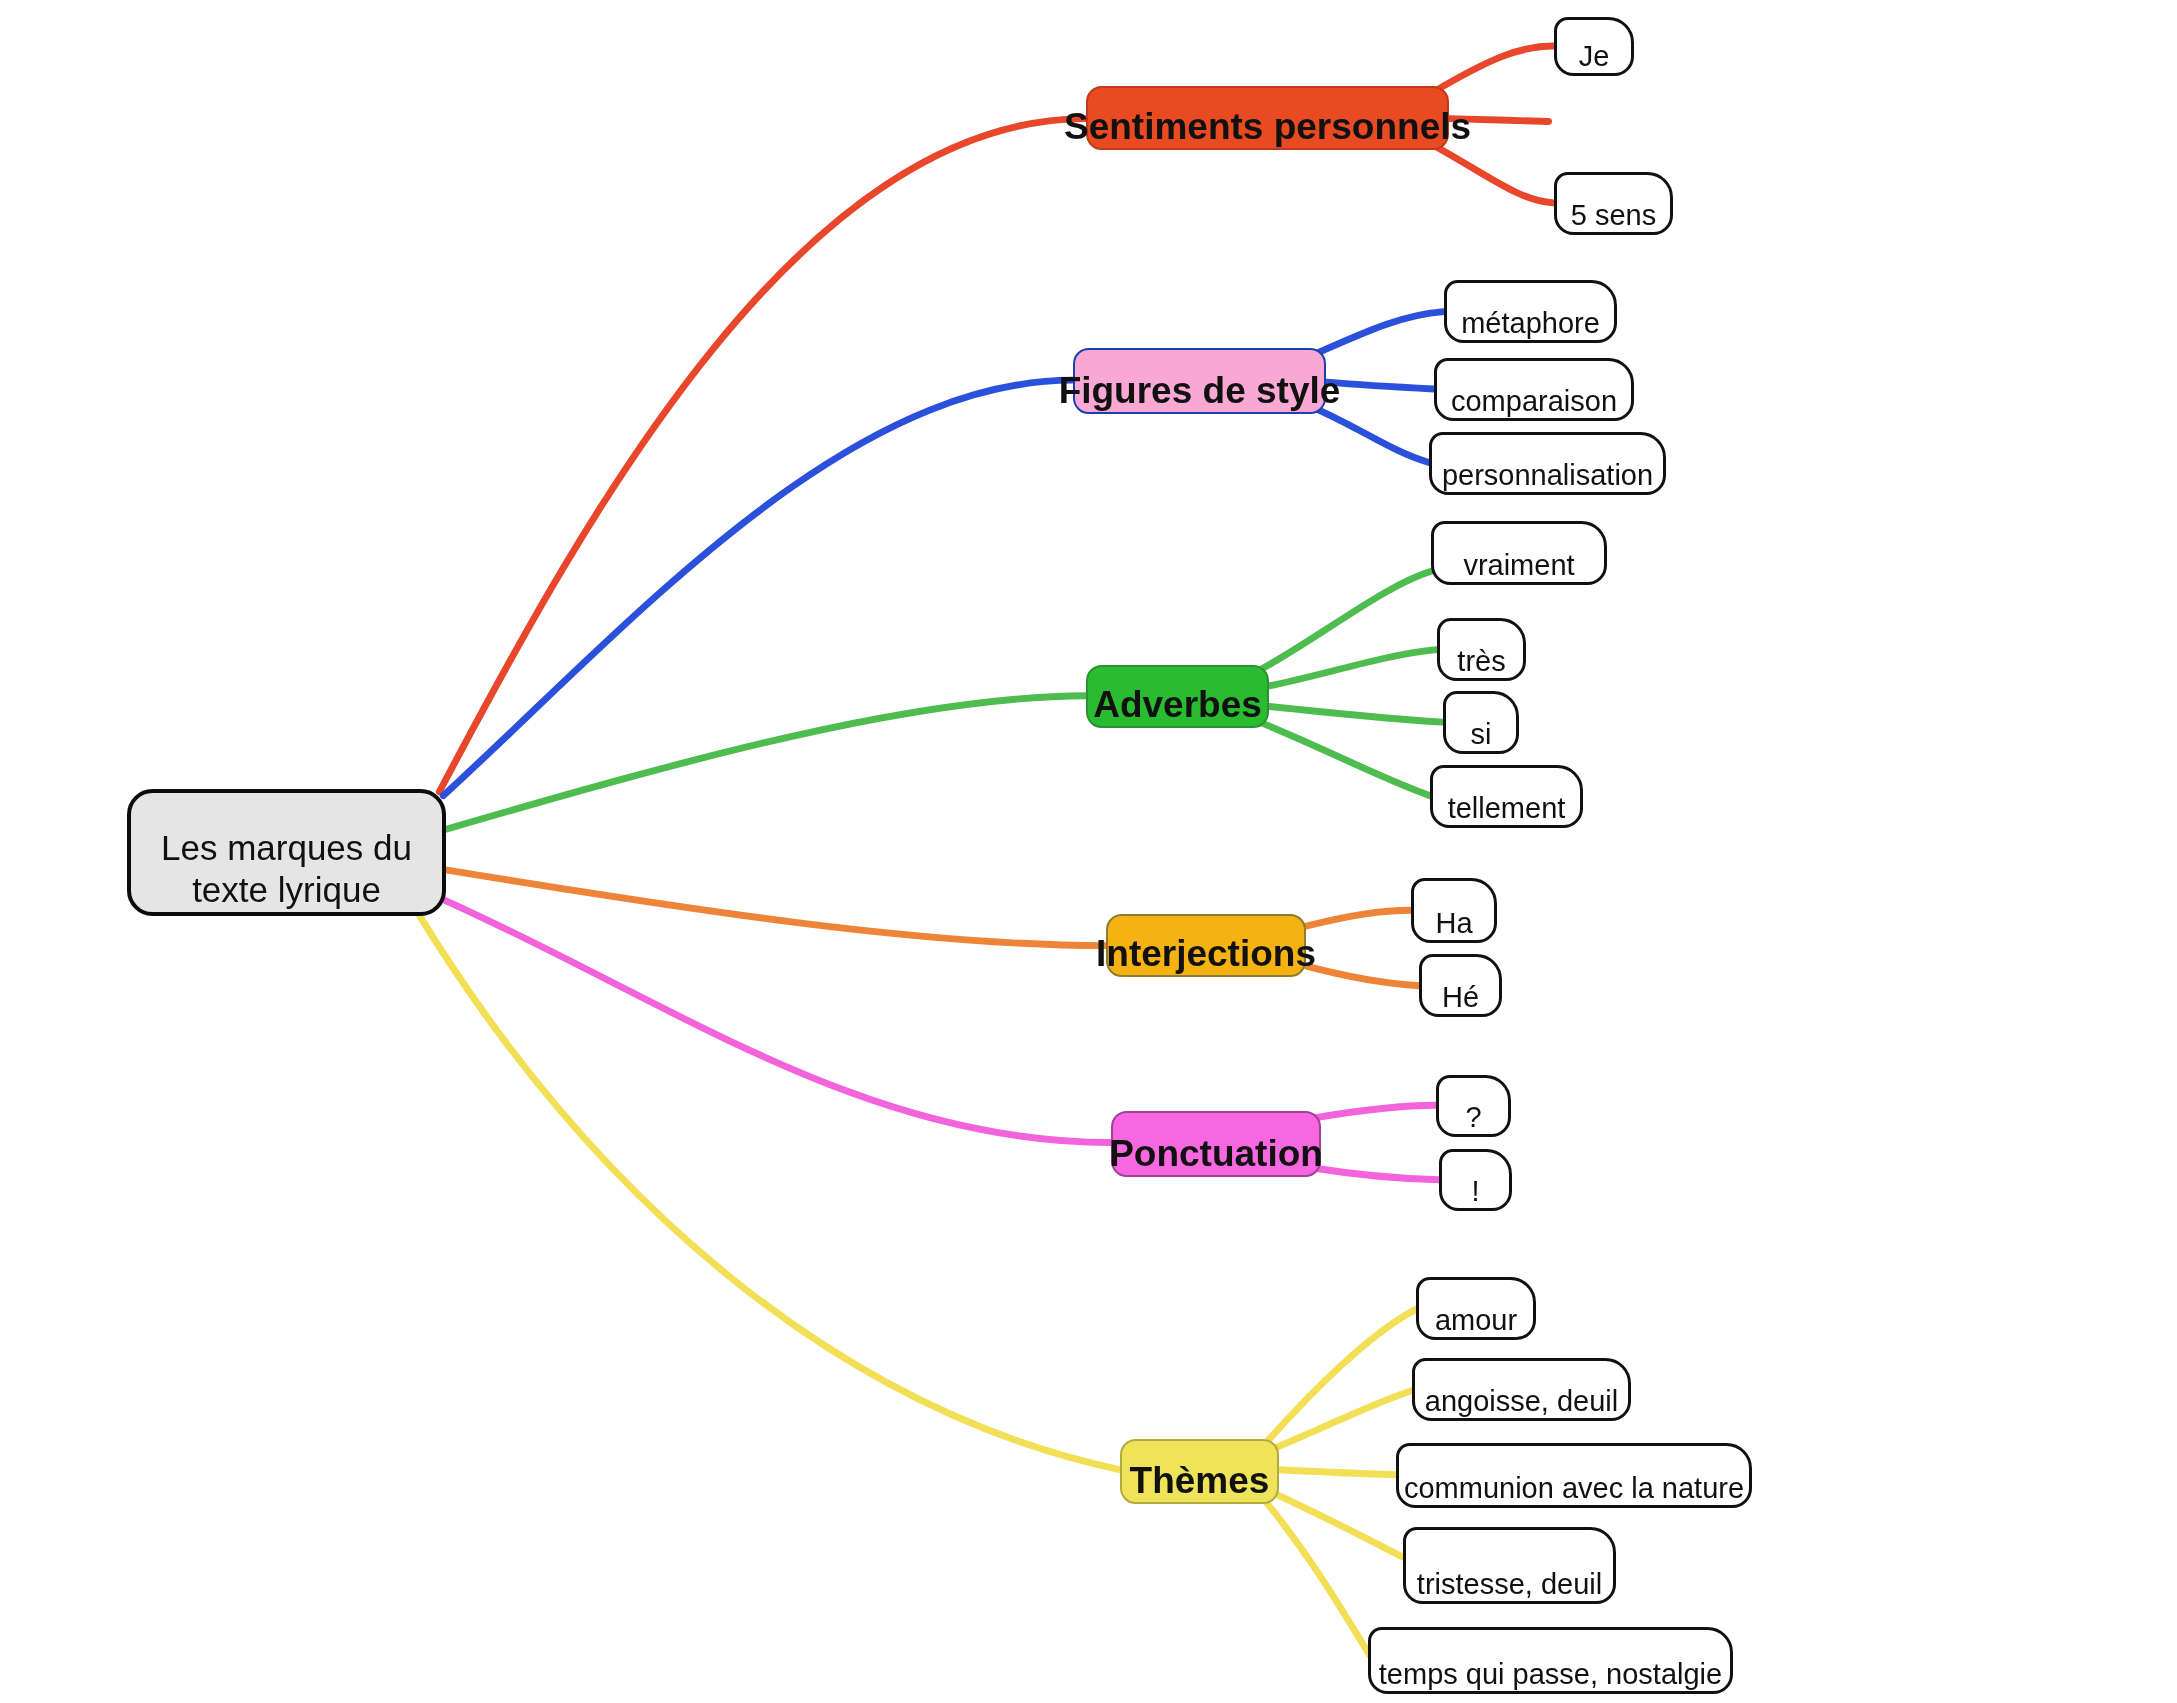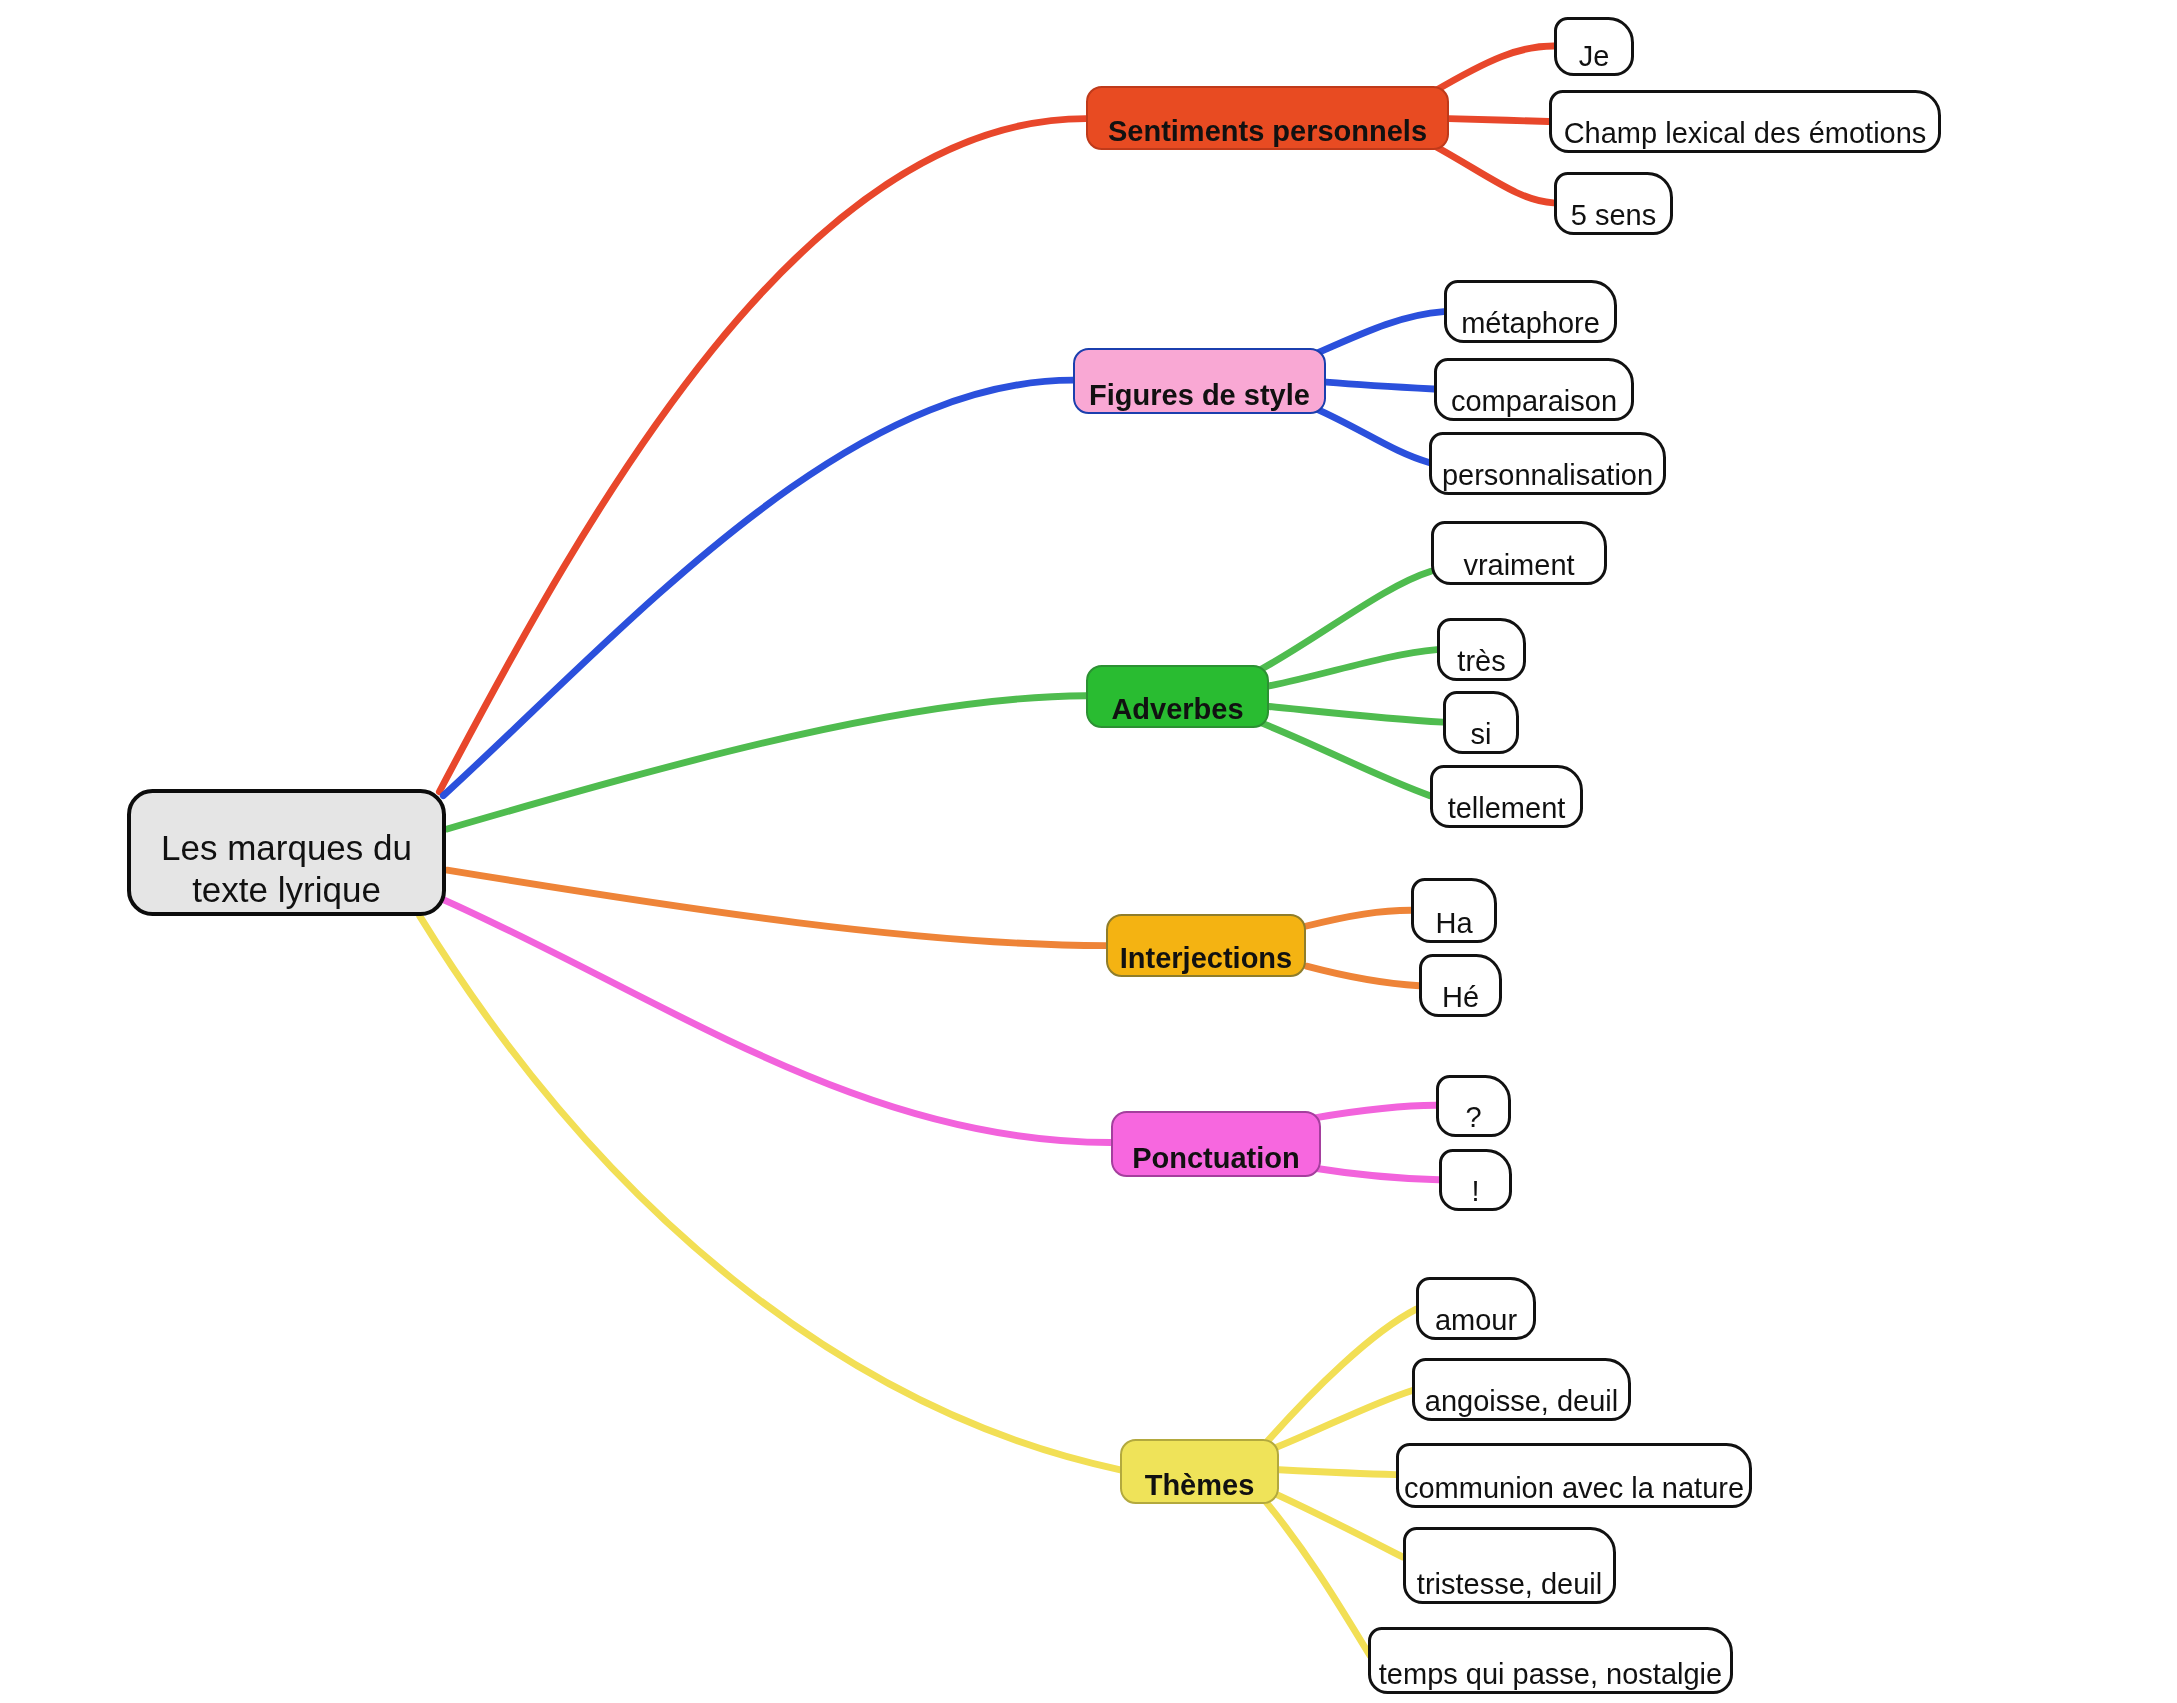--- a/index.html
+++ b/index.html
@@ -43,21 +43,21 @@
     border-radius: 25.5px;
     font-size: 35px;
     line-height: 1.22;
     text-align: center;
     white-space: normal;
     padding: 0 15.7px;
   }
   .branch {
     border: 2.9px solid;
     border-radius: 15.7px;
-    font-size: 29px;
+    font-size: 37px;
     font-weight: bold;
     padding: 0 9.8px;
   }
   .child {
     background: #ffffff;
     border: 3.9px solid #111111;
     border-radius: 13.7px 25.5px 19.6px 19.6px;
     font-size: 29px;
     padding: 0 11.8px;
   }
@@ -122,23 +122,20 @@
   <div class="node branch" style="left: 1111px; top: 1111px; width: 210px; height: 66px; background-color: rgb(247, 103, 223); border-color: rgb(164, 63, 157);">
     <span class="label">Ponctuation</span>
   </div>
   <div class="node branch" style="left: 1120px; top: 1439px; width: 159px; height: 65px; background-color: rgb(239, 227, 89); border-color: rgb(179, 169, 62);">
     <span class="label">Thèmes</span>
   </div>
 
   <div class="node child" style="left:1554px; top:16.7px; width:80px; height:59px;">
     <span class="label">Je</span>
   </div>
-  <div class="node child" style="left:1549px; top:90px; width:392px; height:63px;">
-    <span class="label">Champ lexical des émotions</span>
-  </div>
   <div class="node child" style="left:1554px; top:172px; width:119px; height:63px;">
     <span class="label">5 sens</span>
   </div>
 
   <div class="node child" style="left:1444px; top:280px; width:173px; height:63px;">
     <span class="label">métaphore</span>
   </div>
   <div class="node child" style="left:1434px; top:358px; width:200px; height:63px;">
     <span class="label">comparaison</span>
   </div>

